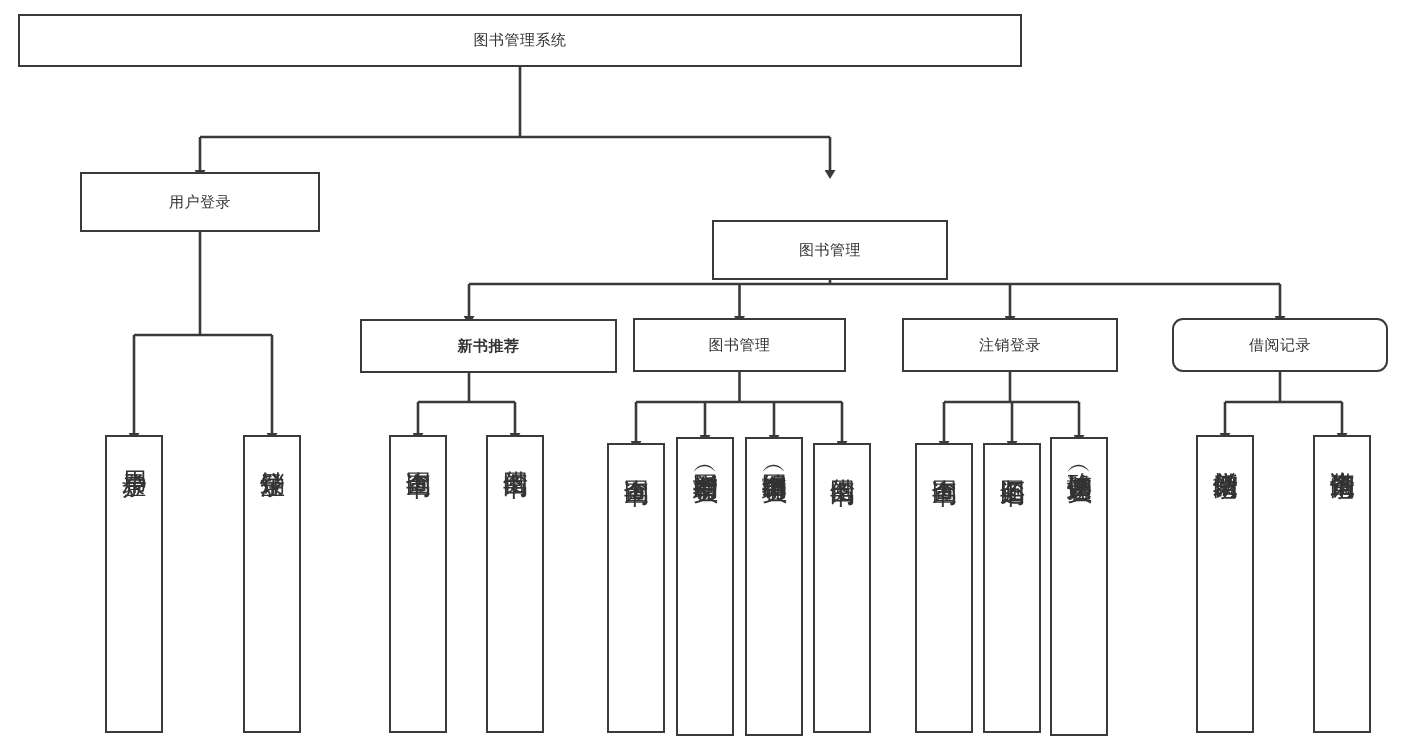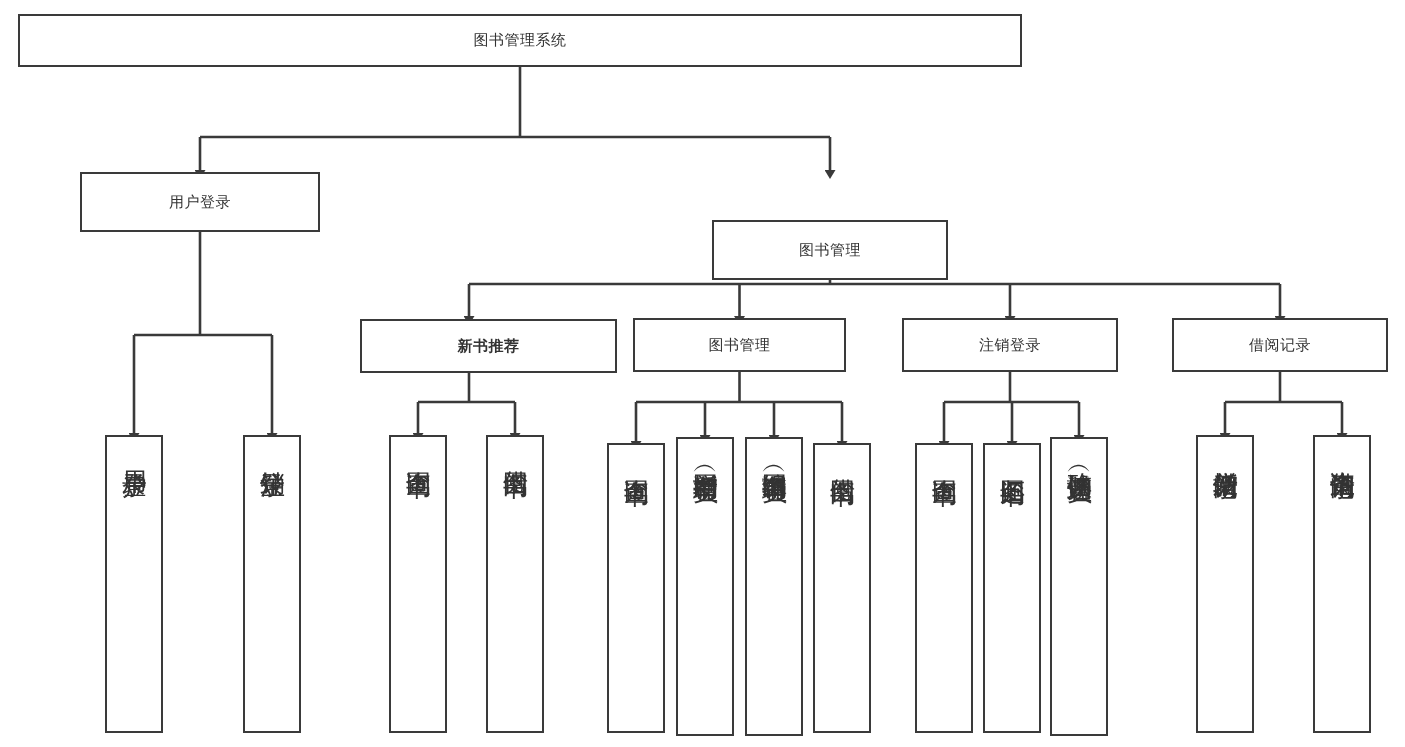--- a/index.html
+++ b/index.html
@@ -123,21 +123,21 @@
       </div>
       <div class="node h" id="n-newbook" style="left: 360px; top: 319px; width: 257px; height: 54px; font-weight: bold;">
         <span class="label">新书推荐</span>
       </div>
       <div class="node h" id="n-borrow" style="left: 633px; top: 318px; width: 213px; height: 54px;">
         <span class="label">图书管理</span>
       </div>
       <div class="node h" id="n-current" style="left: 902px; top: 318px; width: 216px; height: 54px;">
         <span class="label">注销登录</span>
       </div>
-      <div class="node h" id="n-records" style="left: 1172px; top: 318px; width: 216px; height: 54px;">
+      <div class="node h" id="n-records" style="left: 1172px; top: 318px; width: 216px; height: 54px; border-radius: 11px;">
         <span class="label">借阅记录</span>
       </div>
       <div class="node v" id="n-leaf-userlogin" style="left: 105px; top: 435px; width: 58px; height: 298px;">
         <span class="label">用户登录</span>
       </div>
       <div class="node v" id="n-leaf-logout" style="left: 243px; top: 435px; width: 58px; height: 298px;">
         <span class="label">注销登录</span>
       </div>
       <div class="node v" id="n-leaf-querybook1" style="left: 389px; top: 435px; width: 58px; height: 298px;">
         <span class="label">查询图书</span>

